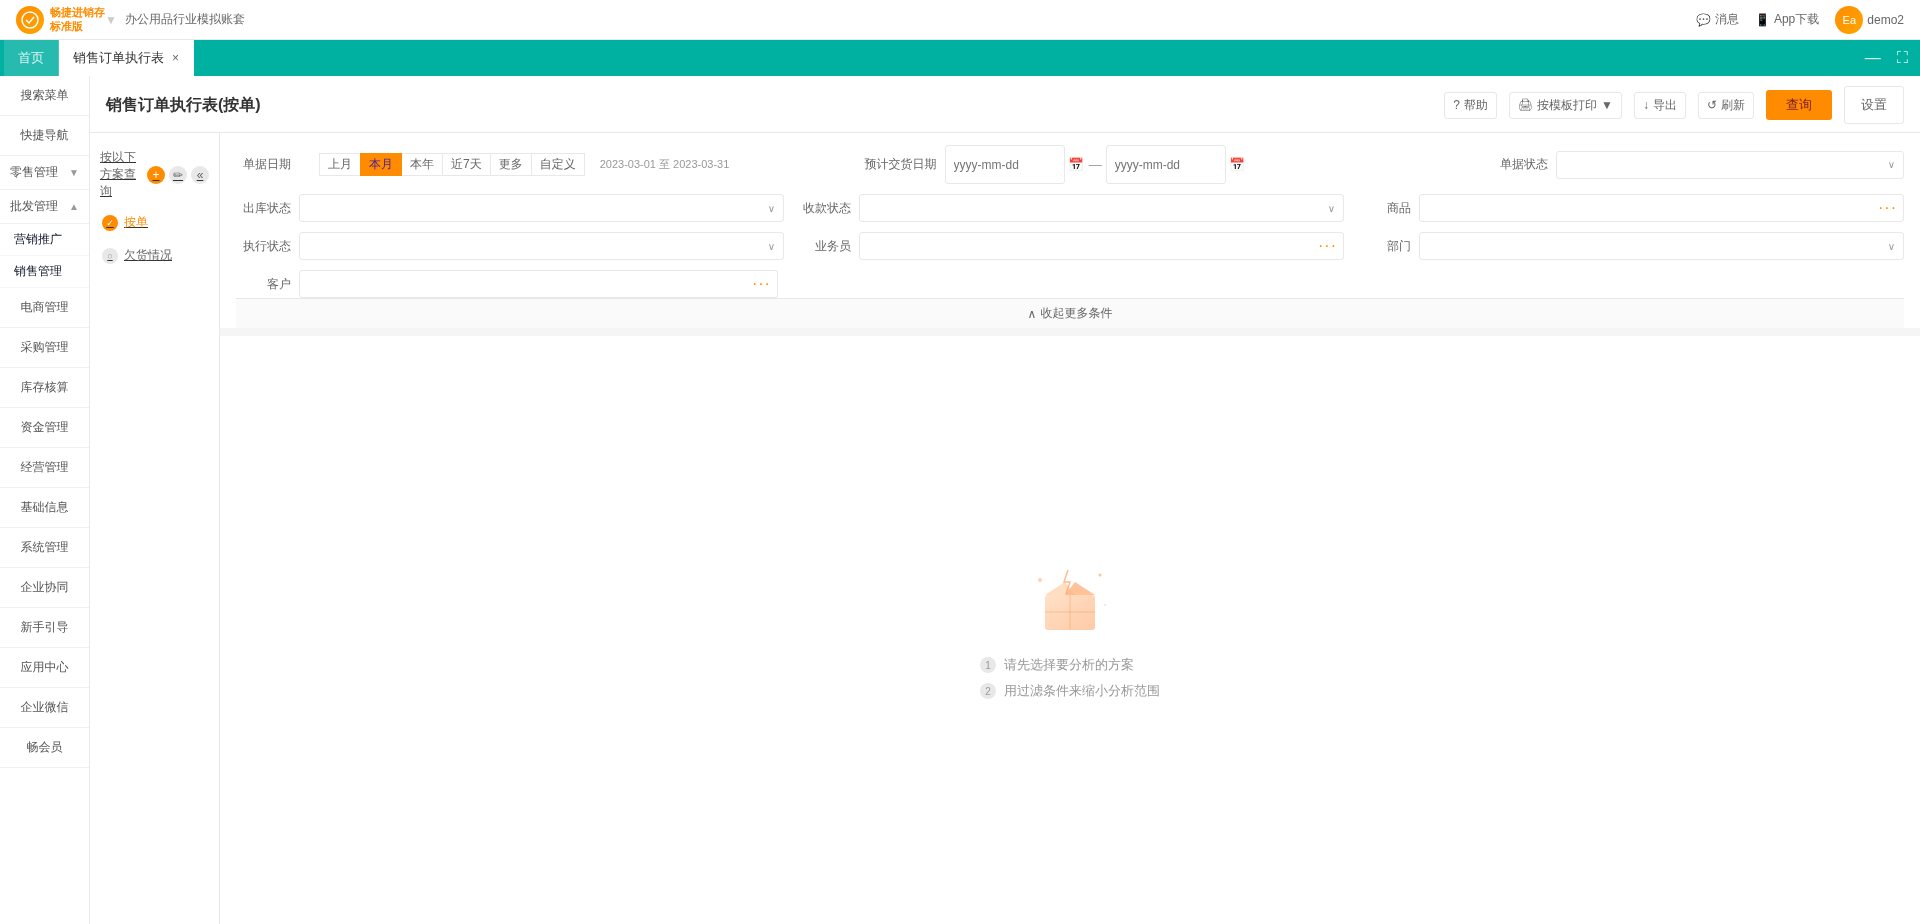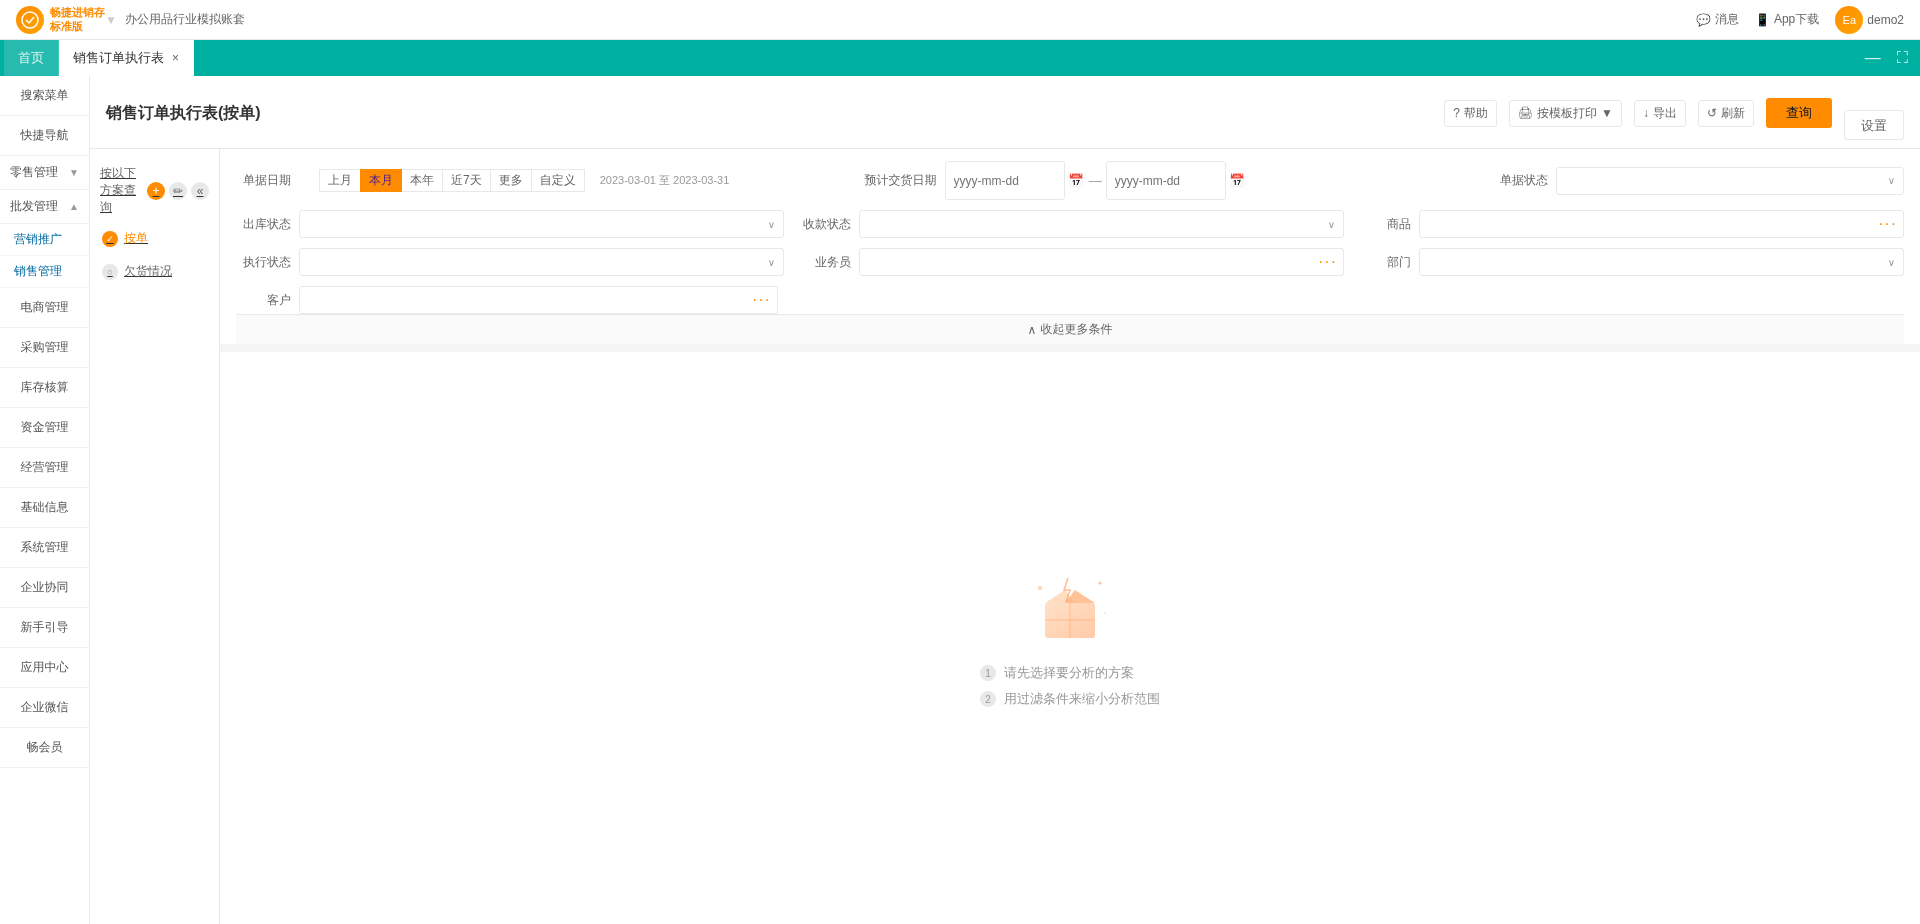--- a/index.html
+++ b/index.html
@@ -161,21 +161,21 @@
       padding: 8px 10px;
       cursor: pointer;
       color: #555;
       font-size: 12px;
       border-bottom: 1px solid #f0f0f0;
     }
     .sidebar-section-header .arrow { font-size: 10px; color: #999; }
     .sidebar-sub-item {
       padding: 7px 10px 7px 14px;
       cursor: pointer;
-      color: #0369a1;
+      color: #0f172a;
       font-size: 12px;
       border-bottom: 1px solid #f5f5f5;
     }
     
     
     .content-area {
       flex: 1;
       display: flex;
       flex-direction: column;
       overflow: hidden;
@@ -405,38 +405,37 @@
       background: #e8e8e8;
       display: flex;
       align-items: center;
       justify-content: center;
       font-size: 10px;
       color: #999;
       flex-shrink: 0;
     }
     .query-btn {
       background: #ff8c00;
-      color: #0f172a;
+      color: #7f1d1d;
       border: none;
       padding: 6px 20px;
       border-radius: 3px;
       cursor: pointer;
       font-size: 13px;
       height: 30px;
     }
     .settings-btn {
       background: #fff;
       color: #666;
       border: 1px solid #e8e8e8;
       padding: 6px 16px;
       border-radius: 3px;
       cursor: pointer;
       font-size: 13px;
-      height: 30px;
-      margin-top: 24px;
+      height: 38px;
     }
     
     
     .dropdown-arrow {
       color: #999;
       font-size: 10px;
       margin-left: auto;
     }
     
     

